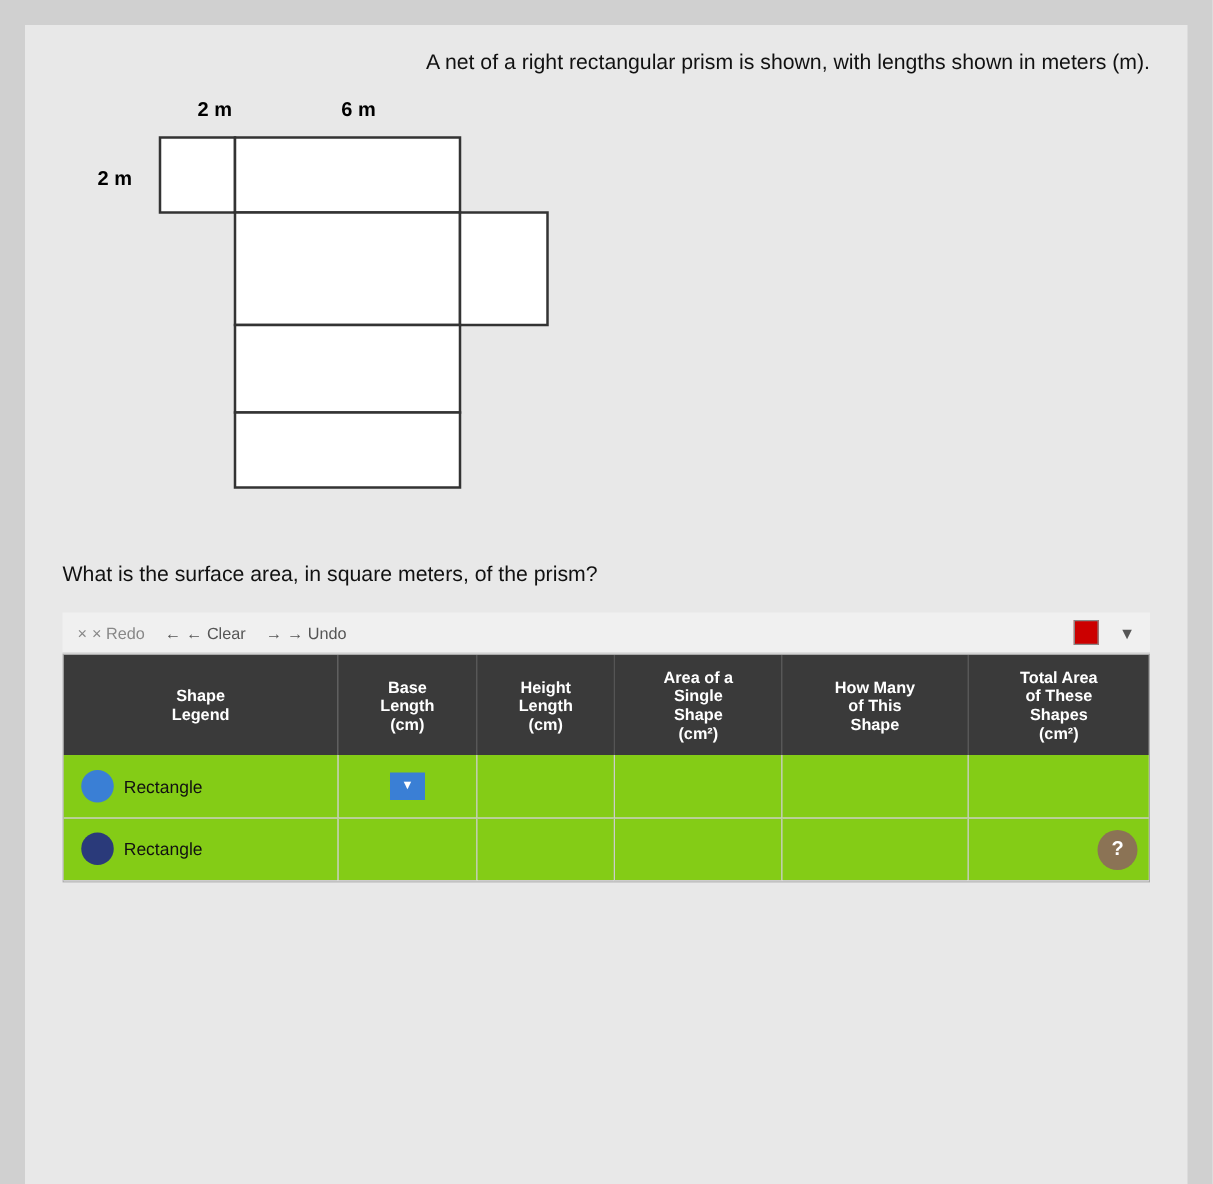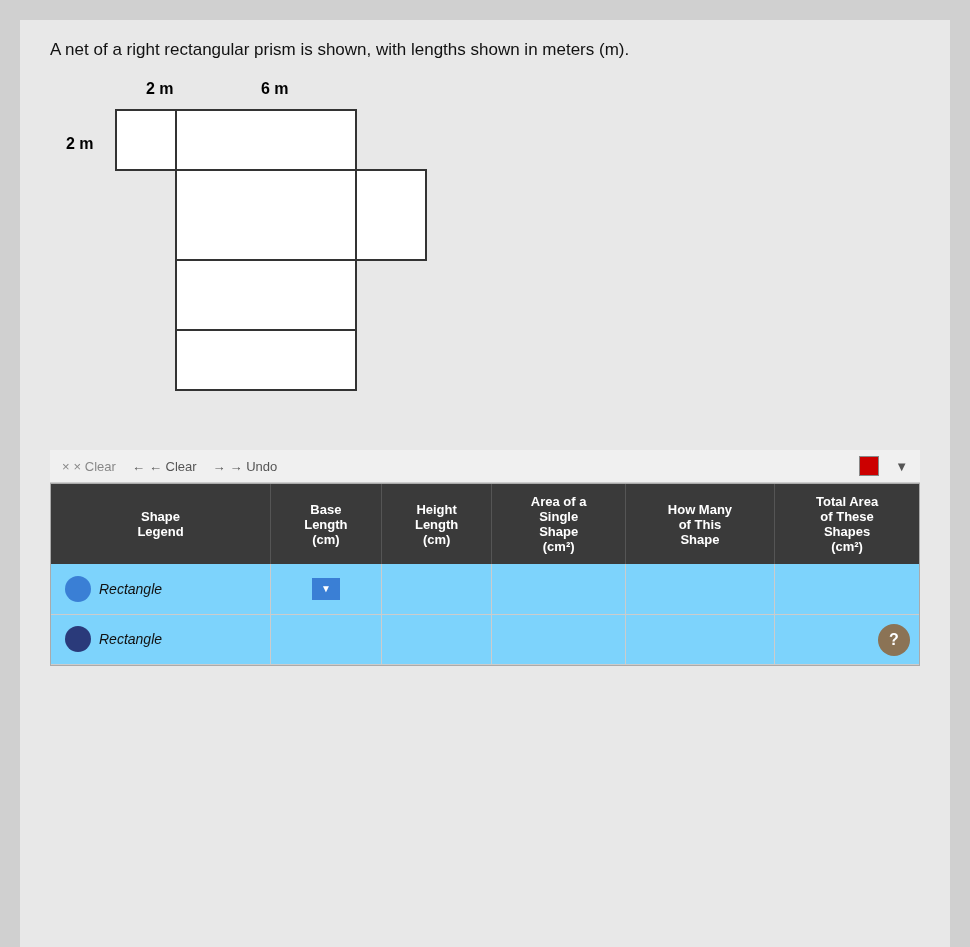--- a/index.html
+++ b/index.html
@@ -13,26 +13,27 @@
     .page {
       background: #e8e8e8;
       width: 100%;
       min-height: 947px;
       padding: 20px 30px;
     }
     .problem-text {
       font-size: 17px;
       color: #111;
       margin-bottom: 20px;
+      text-align: right;
     }
     .net-diagram {
       position: relative;
       width: 400px;
       height: 340px;
-      margin-left: 16px;
+      margin-left: 28px;
       margin-bottom: 30px;
     }
     .net-diagram .label-2m-top {
       position: absolute;
       top: 0px;
       left: 80px;
       font-size: 16px;
       font-weight: bold;
     }
     .net-diagram .label-6m-top {
@@ -104,22 +105,21 @@
       padding: 10px 8px;
       text-align: center;
       font-size: 13px;
       font-weight: bold;
       border-right: 1px solid #555;
       vertical-align: middle;
     }
     thead th:last-child { border-right: none; }
     tbody tr {
       border-bottom: 1px solid #ccc;
-      background: #7dd3fc;
-      font-style: italic;
+      background: #84cc16;
     }
     tbody td {
       padding: 8px;
       border-right: 1px solid #ccc;
       text-align: center;
       height: 50px;
       vertical-align: middle;
     }
     tbody td:last-child { border-right: none; }
     .shape-cell {
@@ -205,25 +205,26 @@
       <rect x="70" y="70" width="180" height="90" fill="white" stroke="#333" stroke-width="2"></rect>
 
       <rect x="250" y="70" width="70" height="90" fill="white" stroke="#333" stroke-width="2"></rect>
 
       <rect x="70" y="160" width="180" height="70" fill="white" stroke="#333" stroke-width="2"></rect>
 
       <rect x="70" y="230" width="180" height="60" fill="white" stroke="#333" stroke-width="2"></rect>
     </svg>
   </div>
 
+  <p class="question-text">What is the surface area, in square meters, of the prism?</p>
 
   <div class="toolbar">
     <span class="toolbar-btn toolbar-clear">
       <span>×</span>
-      <span>× Clear</span>
+      <span>× Redo</span>
     </span>
     <span class="toolbar-btn toolbar-undo">
       <span>←</span>
       <span>← Clear</span>
     </span>
     <span class="toolbar-btn toolbar-redo">
       <span>→</span>
       <span>→ Undo</span>
     </span>
     <span class="toolbar-spacer"></span>

